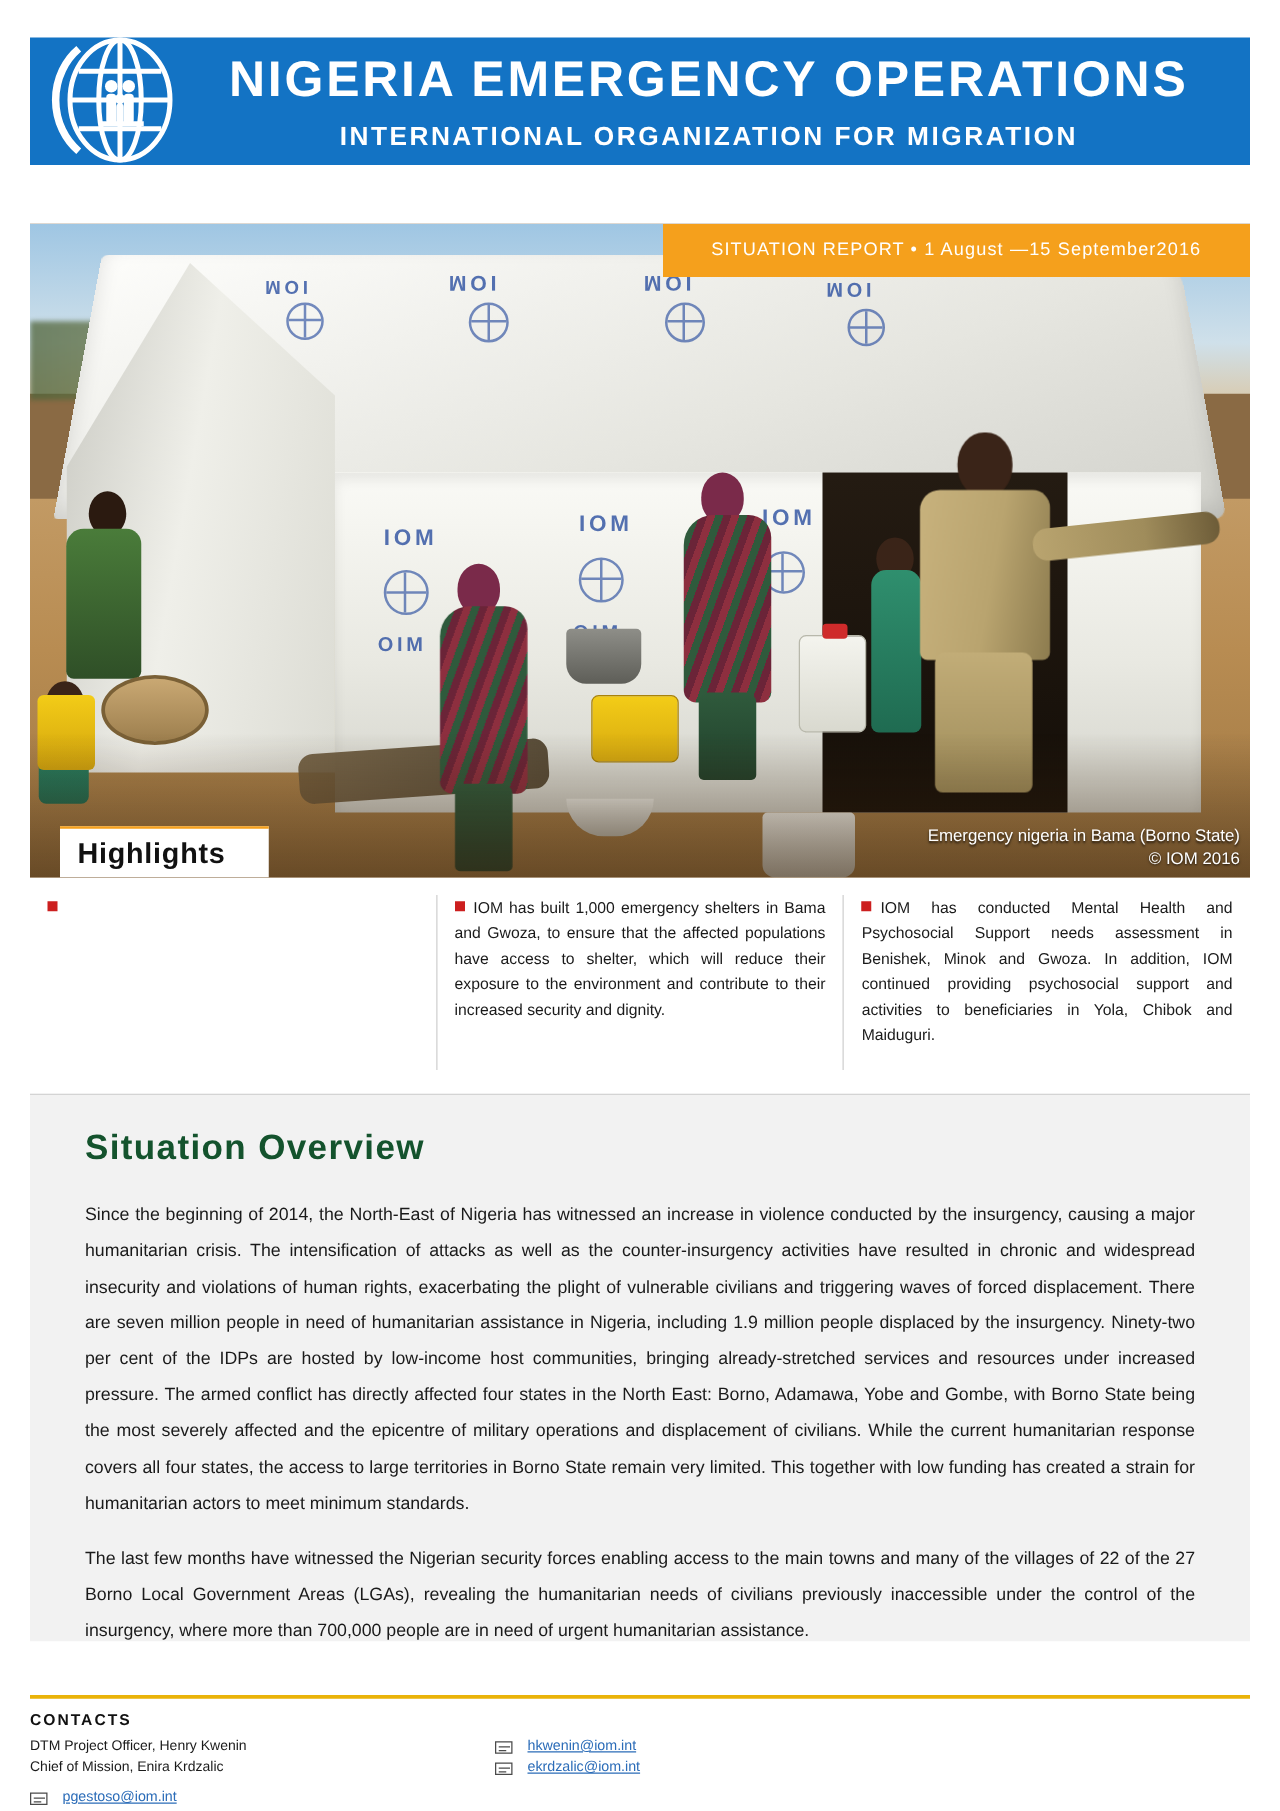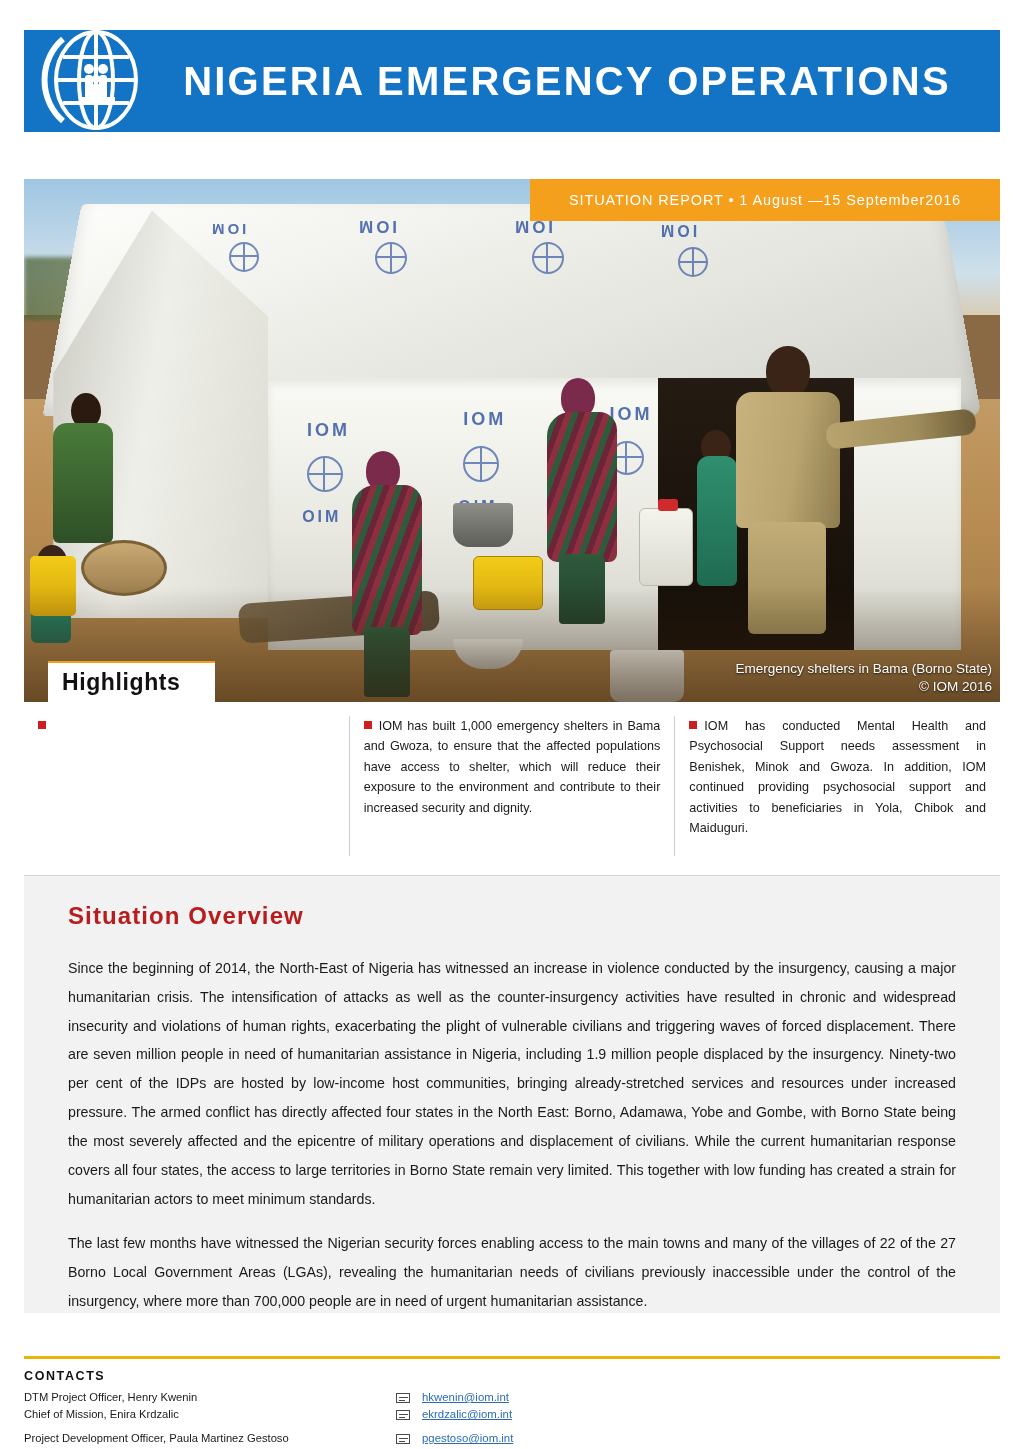--- a/index.html
+++ b/index.html
@@ -290,23 +290,23 @@
   
   .overview {
     position: absolute;
     left: 24px; top: 875px;
     width: 976px; height: 438px;
     background: #f2f2f2;
     border-top: 1px solid #d4d4d4;
     padding: 26px 44px 0 44px;
   }
   .overview-title {
-    font-size: 24px;
+    font-size: 28px;
     font-weight: bold;
-    color: #b91c1c;
+    color: #14532d;
     letter-spacing: 1.1px;
     margin-bottom: 24px;
   }
   .overview p {
     font-size: 14.2px;
     line-height: 2.03;
     color: #1a1a1a;
     text-align: justify;
     margin-bottom: 16px;
   }
@@ -415,20 +415,21 @@
           <circle cx="64" cy="44" r="5"></circle>
           <rect x="60" y="50" width="8" height="24" rx="3"></rect>
           <circle cx="57" cy="54" r="4"></circle>
           <rect x="54" y="58" width="6" height="18" rx="2.5"></rect>
           <rect x="40" y="72" width="36" height="4"></rect>
         </g>
       </svg>
     </div>
     <div class="header-text">
       <div class="header-title">NIGERIA EMERGENCY OPERATIONS</div>
+      <div class="header-sub">INTERNATIONAL ORGANIZATION FOR MIGRATION</div>
     </div>
   </div>
 
   <div class="photo">
     <div class="sky"></div>
     <div class="treeline"></div>
     <div class="ground"></div>
 
     <div class="tent-roof"></div>
     <div class="tent-left"></div>
@@ -496,21 +497,21 @@
     <div class="jerry-yellow2" style="left:0.6%;top:72%"></div>
     <div class="bowl" style="left:44%;top:88%"></div>
     <div class="bucket" style="left:60%;top:90%"></div>
     <div class="ground-shade"></div>
 
     <div class="sitrep">
       <span>SITUATION REPORT • 1 August —15 September2016</span>
     </div>
 
     <div class="photo-caption">
-      <div>Emergency shelters in Bama (Borno State)</div>
+      <div>Emergency nigeria in Bama (Borno State)</div>
       <div>© IOM 2016</div>
     </div>
 
     <div class="highlights-tab">
       <span>Highlights</span>
     </div>
   </div>
 
   <div class="highlights">
     <div class="hl-col">
@@ -538,21 +539,20 @@
         <span class="mail-icon"></span>
         <a class="email" href="#">hkwenin@iom.int</a>
       </div>
       <div class="contact-row">
         <div class="nm">Chief of Mission, Enira Krdzalic</div>
         <span class="mail-icon"></span>
         <a class="email" href="#">ekrdzalic@iom.int</a>
       </div>
       <div class="row-gap"></div>
       <div class="contact-row">
-        <div class="nm">Project Development Officer, Paula Martinez Gestoso</div>
         <span class="mail-icon"></span>
         <a class="email" href="#">pgestoso@iom.int</a>
       </div>
       <div class="web-row">
         <span class="globe-icon"></span>
         <a class="weburl" href="#">http://www.nigeria.iom.int/</a>
       </div>
     </div>
   </div>
 

